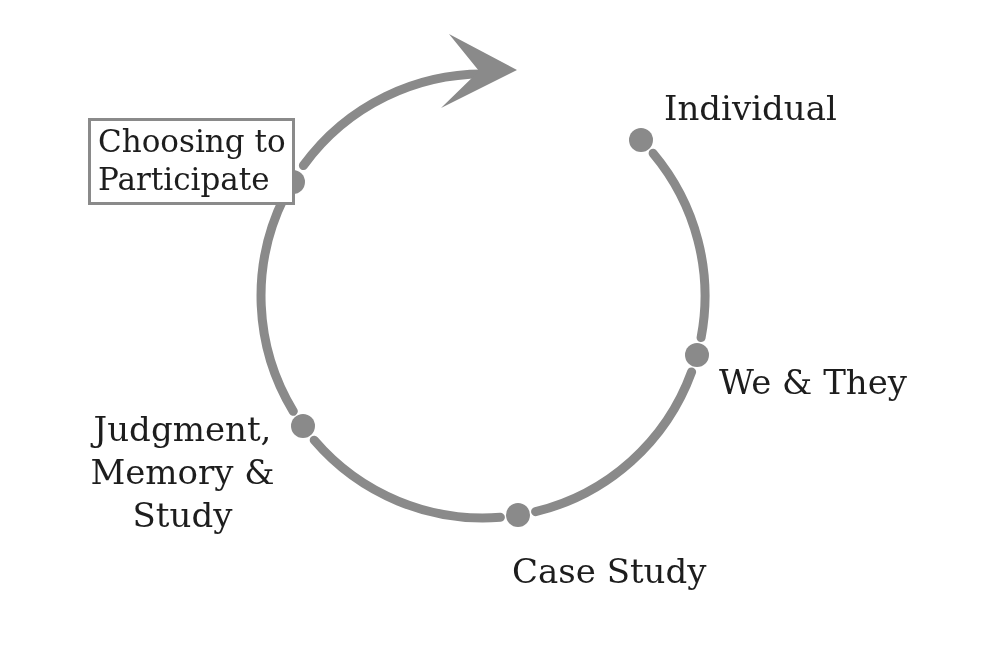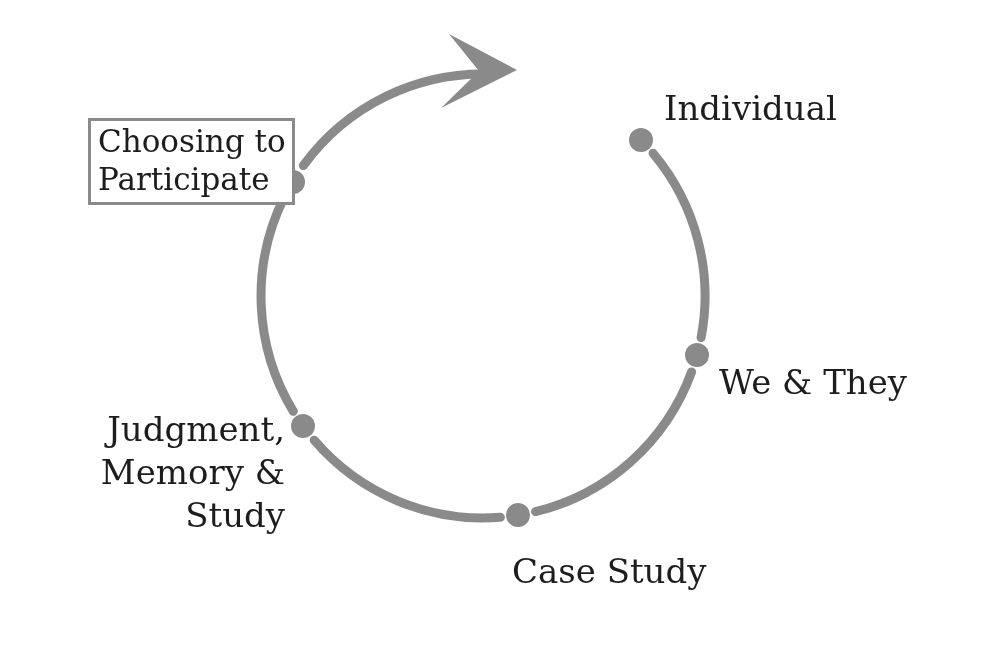--- a/index.html
+++ b/index.html
@@ -45,21 +45,21 @@
     width:194px;
     border:3px solid var(--arc-color);
     padding:1px 0 4px 7px;
     font-size:31px;
     line-height:38px;
     background:var(--bg-color);
   }
   .individual{left:664px;top:74px;line-height:41px;margin-top:14px;}
   .we-they{left:719px;top:334px;margin-top:27px;}
   .case-study{left:512px;top:550px;}
-  .judgment{left:80px;top:408px;width:205px;text-align:right;line-height:43px;}
+  .judgment{left:80px;top:408px;width:205px;text-align:center;line-height:43px;}
 </style>
 </head>
 <body>
 
 <div class="canvas">
 
   <svg class="cycle-svg" viewBox="0 0 996 653">
 
     <path class="arc" d="
       M 303.4 165.5 A 222 222 0 0 1 490.7 74.1

